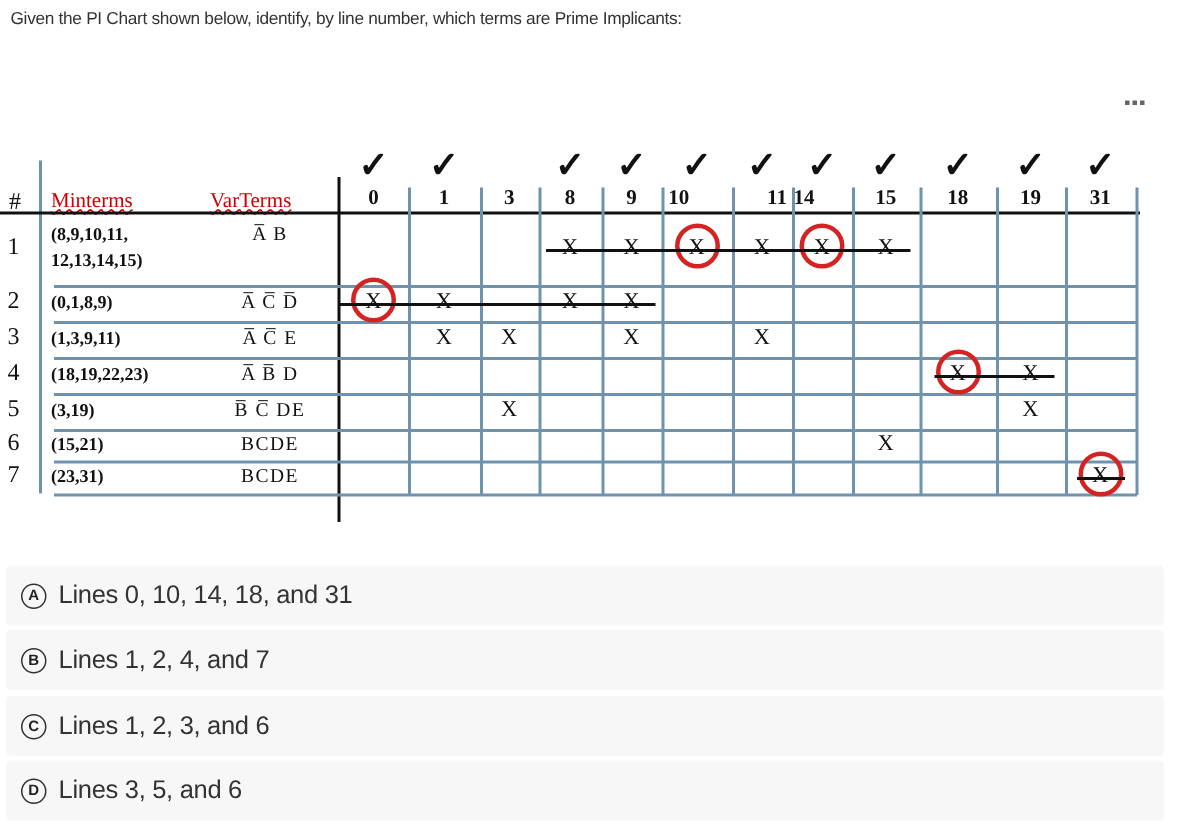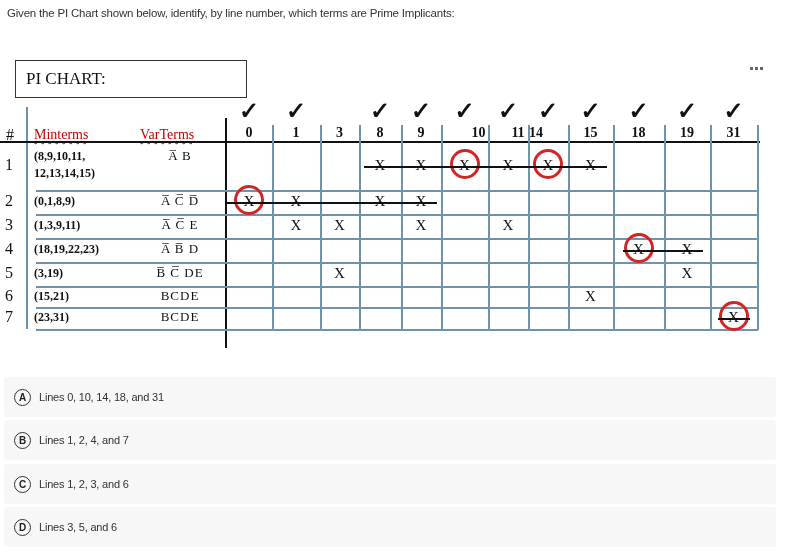--- a/index.html
+++ b/index.html
@@ -51,54 +51,53 @@
     
     .option {
       position: absolute; left: 4px; width: 772px; height: 40px; background: #f7f7f7;
       border-radius: 3px; display: flex; align-items: center; padding-left: 10px; cursor: pointer;
     }
     .option .letter {
       width: 17px; height: 17px; border: 1px solid #333; border-radius: 50%;
       font-size: 10px; font-weight: bold; display: flex; align-items: center; justify-content: center;
       color: #222; font-family: "Liberation Sans", sans-serif;
     }
-    .option .opt-text { margin-left: 8px; font-size: 11px; color: #333; font-family: "Liberation Sans", sans-serif; letter-spacing: -0.2px; }
+    .option .opt-text { margin-left: 8px; font-size: 17px; color: #333; font-family: "Liberation Sans", sans-serif; letter-spacing: -0.2px; }
   </style>
 </head>
 <body>
 
 <div class="question">Given the PI Chart shown below, identify, by line number, which terms are Prime Implicants:</div>
 <div class="more-btn">
   <span></span>
   <span></span>
   <span></span>
 </div>
 
 <div class="pi-chart" id="pi-chart">
-  <div class="title-box">PI CHART:</div>
   <div class="hash">#</div>
   <div class="left-vline"></div>
   <div class="hdr-minterms">Minterms</div>
   <div class="hdr-varterms">VarTerms</div>
   <div class="thick-v"></div>
   <div class="thick-h"></div>
 <div class="col-head" style="left: 226px; width: 46px;">0</div>
     <div class="check" style="left: 237px; width: 24px;">✓</div>
     <div class="col-head" style="left: 272px; width: 48px;">1</div>
     <div class="check" style="left: 284px; width: 24px;">✓</div>
     <div class="vline" style="left: 272px;"></div>
     <div class="col-head" style="left: 320px; width: 39px;">3</div>
     <div class="vline" style="left: 320px;"></div>
     <div class="col-head" style="left: 359px; width: 42px;">8</div>
     <div class="check" style="left: 368px; width: 24px;">✓</div>
     <div class="vline" style="left: 359px;"></div>
     <div class="col-head" style="left: 401px; width: 40px;">9</div>
     <div class="check" style="left: 409px; width: 24px;">✓</div>
     <div class="vline" style="left: 401px;"></div>
-    <div class="col-head" style="left: 455px; width: 47px;">10</div>
+    <div class="col-head" style="left: 429px; width: 47px;">10</div>
     <div class="check" style="left: 452.5px; width: 24px;">✓</div>
     <div class="vline" style="left: 441px;"></div>
     <div class="col-head" style="left: 488px; width: 40px; padding-left: 20px;">11</div>
     <div class="check" style="left: 496px; width: 24px;">✓</div>
     <div class="vline" style="left: 488px;"></div>
     <div class="col-head" style="left: 528px; width: 16px;">14</div>
     <div class="check" style="left: 536px; width: 24px;">✓</div>
     <div class="vline" style="left: 528px;"></div>
     <div class="col-head" style="left: 568px; width: 45px;">15</div>
     <div class="check" style="left: 578.5px; width: 24px;">✓</div>

